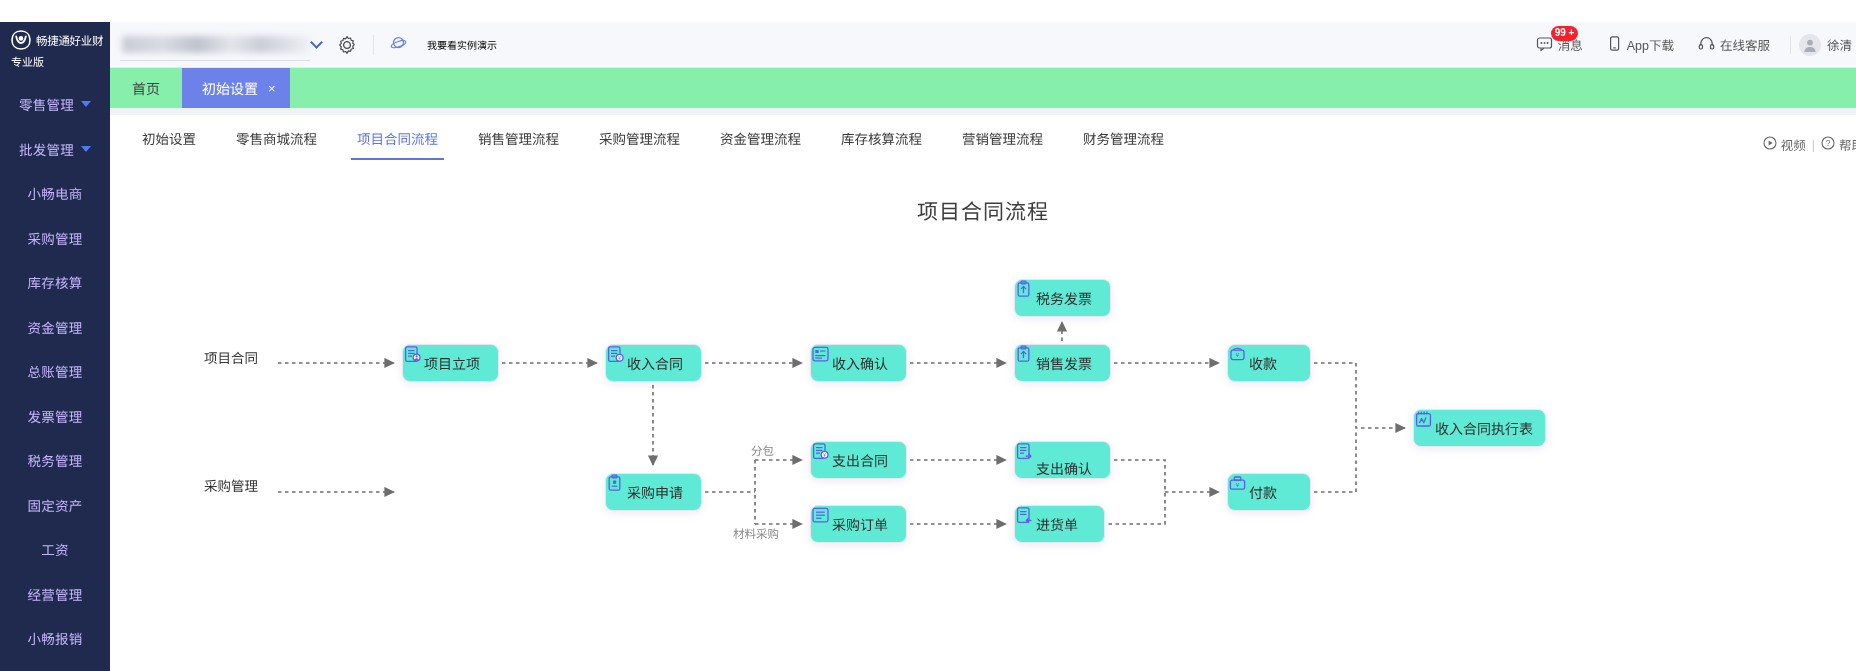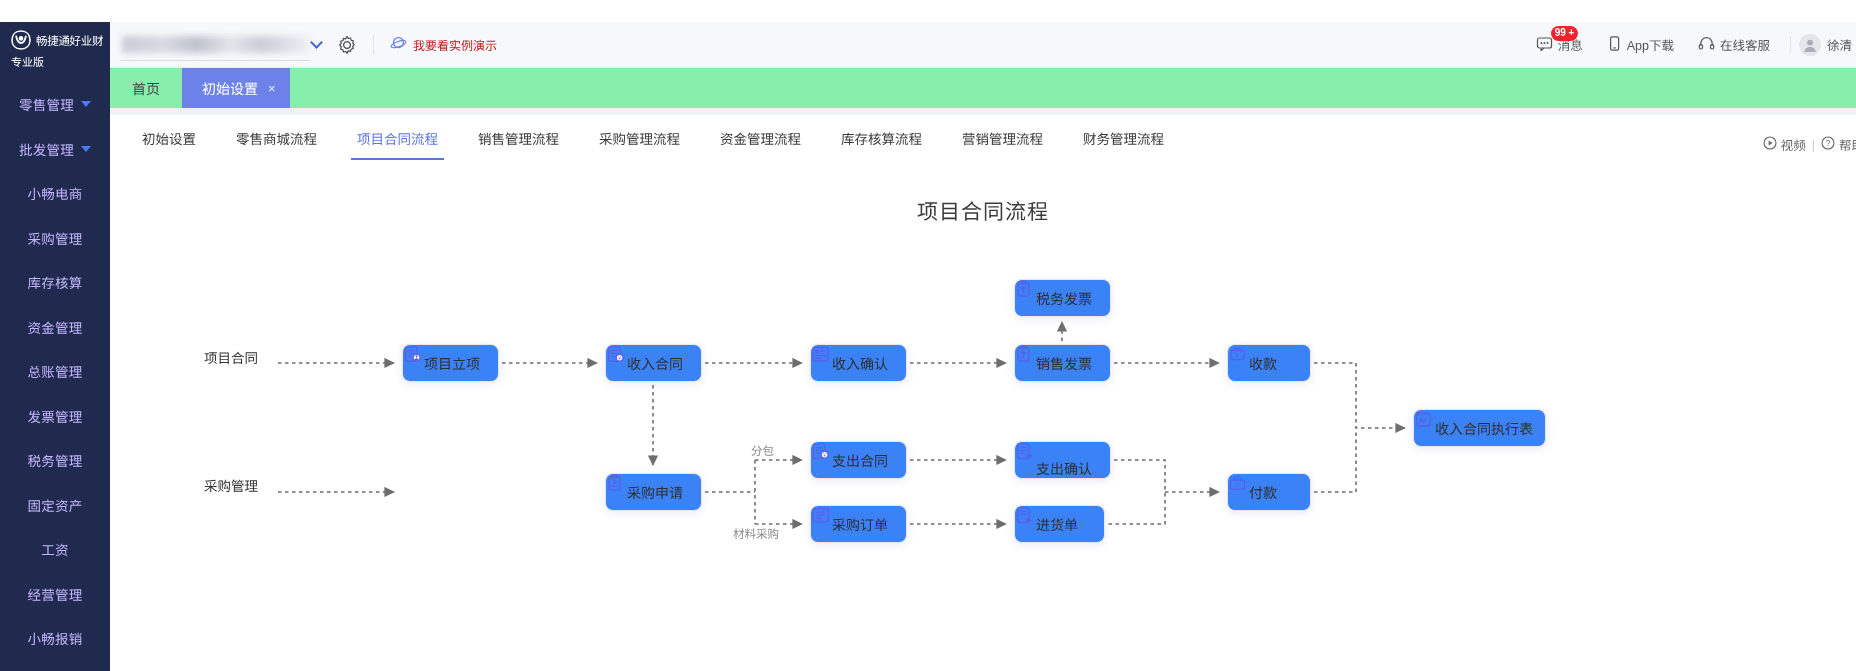--- a/index.html
+++ b/index.html
@@ -63,22 +63,22 @@
     position:absolute; left:0; bottom:-1px; width:190px; height:1px; background:#d9dce3;
   }
   .chev {
     margin-left:2px; width:9px; height:9px;
     border-right:2px solid #4466c9; border-bottom:2px solid #4466c9;
     transform:rotate(45deg); margin-top:-5px;
   }
   .gear-btn { margin-left:16px; width:20px; height:20px; cursor:pointer; }
   .vline { width:1px; height:20px; background:#e2e4ea; margin:0 16px; }
   .demo-link {
-    display:flex; align-items:center; gap:6px;
-    color:#b91c1c; font-size:12px; cursor:pointer;
+    display:flex; align-items:center; gap:20px;
+    color:#000000; font-size:10px; cursor:pointer;
   }
   .top-right {
     margin-left:auto; display:flex; align-items:center; gap:0; padding-right:4px;
   }
   .tr-item {
     display:flex; align-items:center; gap:5px; color:#555; font-size:12.5px;
     cursor:pointer; position:relative; padding:0 12px;
   }
   .badge {
     position:absolute; top:-9px; left:27px;
@@ -137,21 +137,21 @@
   }
   .flow-title {
     position:absolute; left:0; right:0; top:35px; text-align:center;
     font-size:21px; color:#3d3d3d; letter-spacing:1px;
     font-family:"Liberation Serif","DejaVu Serif",serif;
   }
   .diagram { position:absolute; left:0; top:0; width:1746px; height:511px; }
   .diagram svg { position:absolute; left:0; top:0; }
 
   .node {
-    position:absolute; height:38px; background:#3b82f6;
+    position:absolute; height:38px; background:#5eead4;
     border:1px solid #e6e8ef; border-radius:8px;
     box-shadow:0 2px 9px rgba(90,100,180,0.13);
     display:flex; align-items:center; gap:7px; padding:0 14px;
     font-size:14px; color:#2f2f2f; white-space:nowrap; cursor:pointer;
   }
   .node svg { flex:0 0 auto; }
   .rowlabel {
     position:absolute; font-size:13.5px; color:#333; white-space:nowrap;
   }
   .edgelabel {

